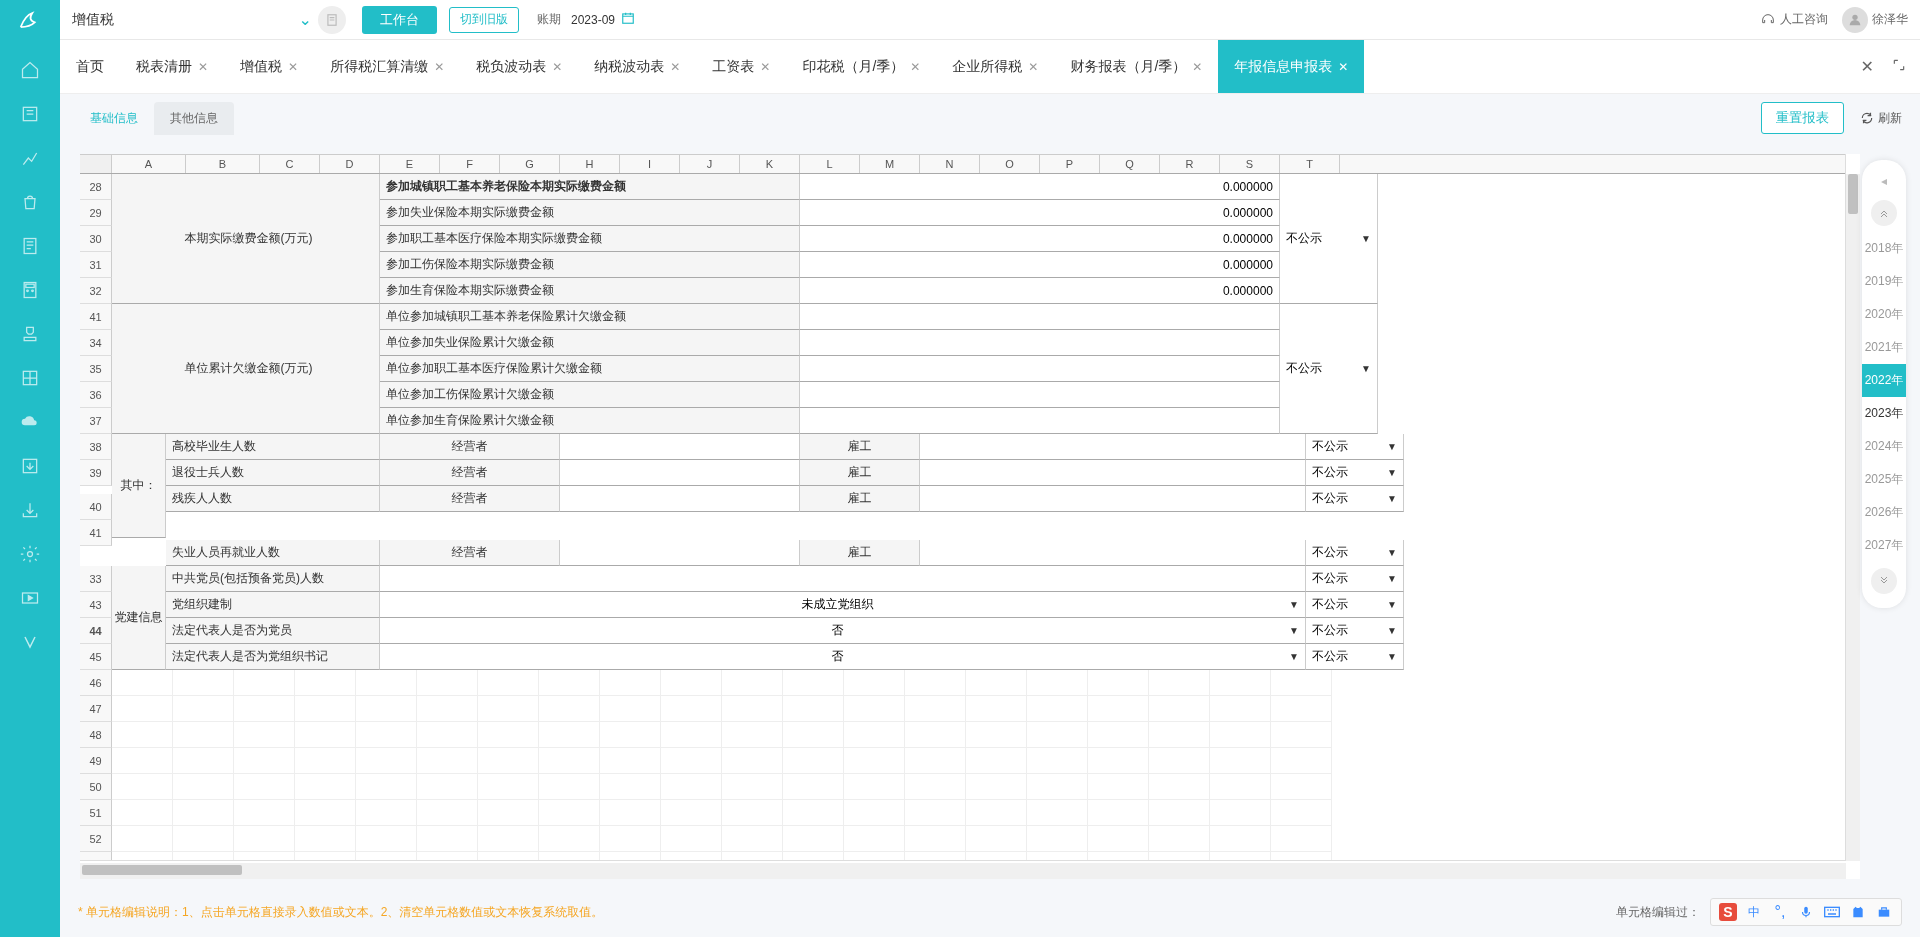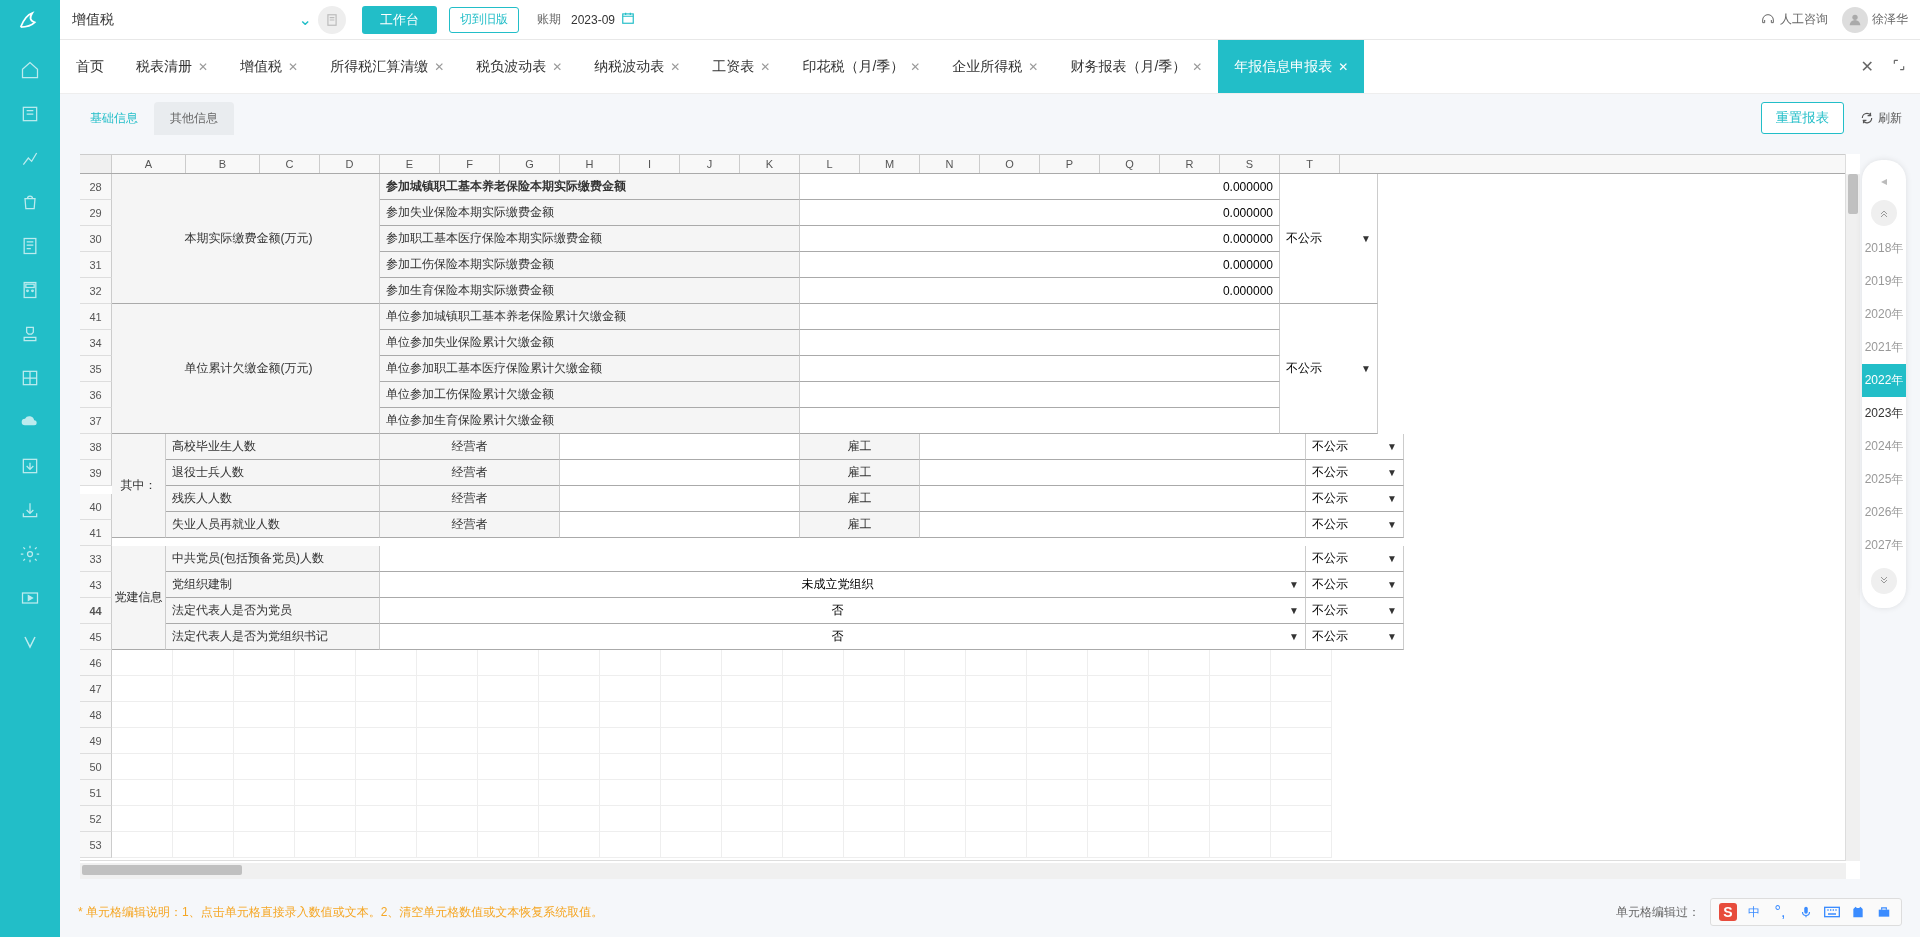--- a/index.html
+++ b/index.html
@@ -428,21 +428,21 @@
                 <div class="labelcell" style="width: 214px;">残疾人人数</div>
                 <div class="centercell gray" style="width: 180px;">经营者</div>
                 <div class="valcell" style="width: 240px;"></div>
                 <div class="centercell gray" style="width: 120px;">雇工</div>
                 <div class="valcell" style="width: 386px;"></div>
                 <div class="dispcell" style="width: 98px;">
                   <span>不公示</span>
                   <span class="caret-d">▼</span>
                 </div>
               </div>
-              <div class="row" style="height: 26px;">
+              <div class="row" style="height: 26px; margin-top: 28px;">
                 <div class="labelcell" style="width: 214px;">失业人员再就业人数</div>
                 <div class="centercell gray" style="width: 180px;">经营者</div>
                 <div class="valcell" style="width: 240px;"></div>
                 <div class="centercell gray" style="width: 120px;">雇工</div>
                 <div class="valcell" style="width: 386px;"></div>
                 <div class="dispcell" style="width: 98px;">
                   <span>不公示</span>
                   <span class="caret-d">▼</span>
                 </div>
               </div>

